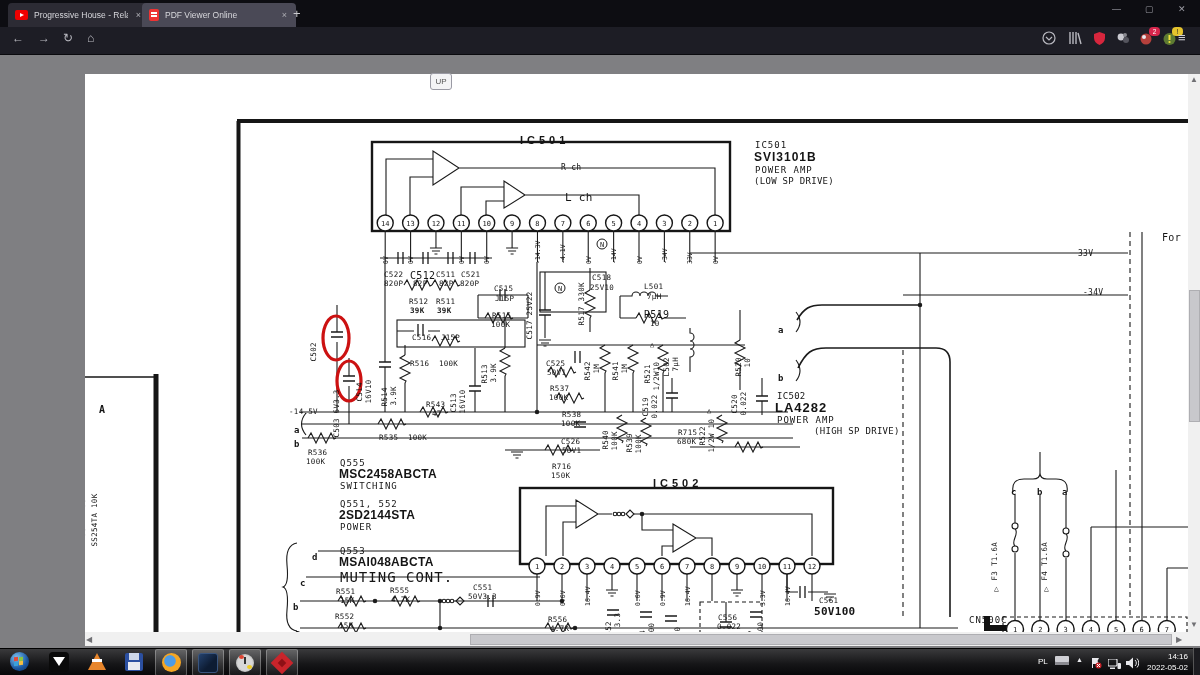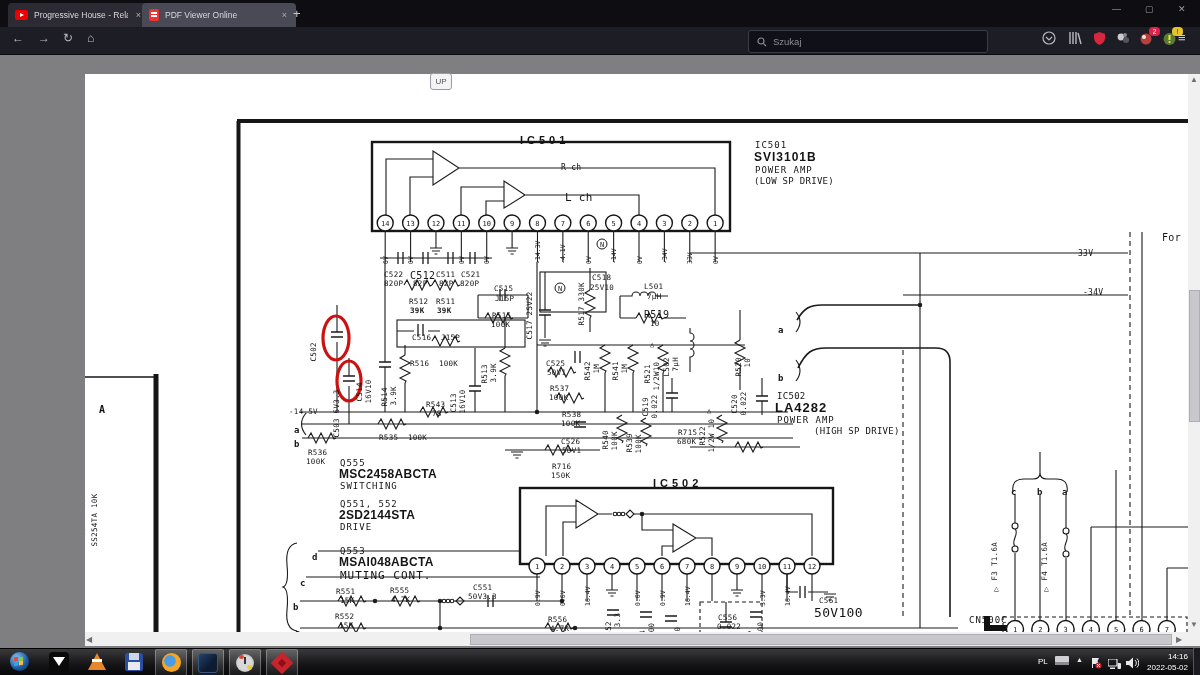--- a/index.html
+++ b/index.html
@@ -77,27 +77,20 @@
     <span class="winctl abs" style="left:1112px;">—</span>
     <span class="winctl abs" style="left:1145px;">▢</span>
     <span class="winctl abs" style="left:1178px;">✕</span>
   </div>
 
   <div id="navbar" class="abs"></div>
   <span class="navic abs" style="left:12px;">←</span>
   <span class="navic abs" style="left:38px;">→</span>
   <span class="navic abs" style="left:63px;">↻</span>
   <span class="navic abs" style="left:87px;">⌂</span>
-  <div id="searchbox" class="abs">
-    <svg width="10" height="10" viewBox="0 0 10 10">
-        <circle cx="4" cy="4" r="3" fill="none" stroke="#8d8d97" stroke-width="1.2"></circle>
-        <path d="M6.3 6.3 9 9" stroke="#8d8d97" stroke-width="1.2"></path>
-      </svg>
-    <span id="searchph">Szukaj</span>
-  </div>
   <span class="actic abs" style="left:1042px;">
     <svg width="14" height="14" viewBox="0 0 14 14">
         <circle cx="7" cy="7" r="6" fill="none" stroke="#b9b9c0" stroke-width="1.2"></circle>
         <path d="M4 6l3 3 3-3" fill="none" stroke="#b9b9c0" stroke-width="1.2"></path>
       </svg>
   </span>
   <span class="actic abs" style="left:1068px;">
     <svg width="14" height="14" viewBox="0 0 14 14">
         <path d="M2 1v12M5 1v12M8 1v12" stroke="#b9b9c0" stroke-width="1.4"></path>
         <path d="M10 2l3 11" stroke="#b9b9c0" stroke-width="1.4"></path>
@@ -479,36 +472,36 @@
         <span class="sl" style="left: 491px; top: 312px; font-size: 7.5px; font-weight: 400; letter-spacing: 0.3px;">100K</span>
         <span class="sl" style="left: 412px; top: 325px; font-size: 7.5px; font-weight: 400; letter-spacing: 0.3px; text-align: right;">C516  J15P</span>
         <span class="sl" style="left: 410px; top: 351px; font-size: 7.5px; font-weight: 400; letter-spacing: 0.3px;">R516  100K</span>
         <span class="sl" style="left: 592px; top: 265px; font-size: 7.5px; font-weight: 400; letter-spacing: 0.3px;">C518</span>
         <span class="sl" style="left: 590px; top: 275px; font-size: 7.5px; font-weight: 400; letter-spacing: 0.3px;">25V10</span>
         <span class="sl" style="left: 644px; top: 274px; font-size: 7.5px; font-weight: 400; letter-spacing: 0.3px;">L501</span>
         <span class="sl" style="left: 647px; top: 284px; font-size: 7.5px; font-weight: 400; letter-spacing: 0.3px;">7μH</span>
         <span class="sl" style="left: 644px; top: 301px; font-size: 10px; font-weight: 400; letter-spacing: 0.3px;">R519</span>
         <span class="sl" style="left: 650px; top: 311px; font-size: 7.5px; font-weight: 400; letter-spacing: 0.3px;">10</span>
         <span class="sl" style="left: 426px; top: 392px; font-size: 7.5px; font-weight: 400; letter-spacing: 0.3px;">R543</span>
-        <span class="sl" style="left: 432px; top: 401px; font-size: 7.5px; font-weight: 400; letter-spacing: 0.3px;">78</span>
+        <span class="sl" style="left: 432px; top: 401px; font-size: 7.5px; font-weight: 400; letter-spacing: 0.3px;">47</span>
         <span class="sl" style="left: 289px; top: 399px; font-size: 7.5px; font-weight: 400; letter-spacing: 0.3px;">-14.5V</span>
         <span class="sl" style="left: 294px; top: 417px; font-size: 9px; font-weight: 700; letter-spacing: 0.3px;">a</span>
         <span class="sl" style="left: 294px; top: 431px; font-size: 9px; font-weight: 700; letter-spacing: 0.3px;">b</span>
         <span class="sl" style="left: 379px; top: 425px; font-size: 7.5px; font-weight: 400; letter-spacing: 0.3px;">R535  100K</span>
         <span class="sl" style="left: 308px; top: 440px; font-size: 7.5px; font-weight: 400; letter-spacing: 0.3px;">R536</span>
         <span class="sl" style="left: 306px; top: 449px; font-size: 7.5px; font-weight: 400; letter-spacing: 0.3px;">100K</span>
         <span class="sl" style="left: 340px; top: 450px; font-size: 9px; font-weight: 400; letter-spacing: 1px;">Q555</span>
         <span class="sl" style="left: 339px; top: 459px; font-size: 12px; font-family: &quot;Liberation Sans&quot;, sans-serif; font-weight: 700; letter-spacing: 0.3px;">MSC2458ABCTA</span>
         <span class="sl" style="left: 340px; top: 473px; font-size: 9px; font-weight: 400; letter-spacing: 1px;">SWITCHING</span>
         <span class="sl" style="left: 340px; top: 491px; font-size: 9px; font-weight: 400; letter-spacing: 1px;">Q551, 552</span>
         <span class="sl" style="left: 339px; top: 500px; font-size: 12px; font-family: &quot;Liberation Sans&quot;, sans-serif; font-weight: 700; letter-spacing: 0.3px;">2SD2144STA</span>
-        <span class="sl" style="left: 340px; top: 514px; font-size: 9px; font-weight: 400; letter-spacing: 1px;">DRIVE</span>
+        <span class="sl" style="left: 340px; top: 514px; font-size: 9px; font-weight: 400; letter-spacing: 1px;">POWER</span>
         <span class="sl" style="left: 340px; top: 538px; font-size: 9px; font-weight: 400; letter-spacing: 1px;">Q553</span>
         <span class="sl" style="left: 339px; top: 547px; font-size: 12px; font-family: &quot;Liberation Sans&quot;, sans-serif; font-weight: 700; letter-spacing: 0.3px;">MSAI048ABCTA</span>
-        <span class="sl" style="left: 340px; top: 561px; font-size: 11px; font-weight: 400; letter-spacing: 1px;">MUTING CONT.</span>
+        <span class="sl" style="left: 340px; top: 561px; font-size: 14px; font-weight: 400; letter-spacing: 1px;">MUTING CONT.</span>
         <span class="sl" style="left: 312px; top: 544px; font-size: 9px; font-weight: 700; letter-spacing: 0.3px;">d</span>
         <span class="sl" style="left: 300px; top: 570px; font-size: 9px; font-weight: 700; letter-spacing: 0.3px;">c</span>
         <span class="sl" style="left: 293px; top: 594px; font-size: 9px; font-weight: 700; letter-spacing: 0.3px;">b</span>
         <span class="sl" style="left: 295px; top: 620px; font-size: 9px; font-weight: 700; letter-spacing: 0.3px;">a</span>
         <span class="sl" style="left: 653px; top: 469px; font-size: 11px; font-family: &quot;Liberation Sans&quot;, sans-serif; font-weight: 700; letter-spacing: 4px;">IC502</span>
         <span class="sl" style="left: 777px; top: 383px; font-size: 9px; font-weight: 400; letter-spacing: 0.3px;">IC502</span>
         <span class="sl" style="left: 775px; top: 392px; font-size: 13px; font-family: &quot;Liberation Sans&quot;, sans-serif; font-weight: 700; letter-spacing: 1px;">LA4282</span>
         <span class="sl" style="left: 777px; top: 407px; font-size: 9px; font-weight: 400; letter-spacing: 1px;">POWER AMP</span>
         <span class="sl" style="left: 814px; top: 418px; font-size: 9px; font-weight: 400; letter-spacing: 0.3px;">(HIGH SP DRIVE)</span>
         <span class="sl" style="left: 778px; top: 317px; font-size: 9px; font-weight: 700; letter-spacing: 0.3px;">a</span>
@@ -531,21 +524,21 @@
         <span class="sl" style="left: 391px; top: 587px; font-size: 7.5px; font-weight: 400; letter-spacing: 0.3px;">4.7K</span>
         <span class="sl" style="left: 473px; top: 575px; font-size: 7.5px; font-weight: 400; letter-spacing: 0.3px;">C551</span>
         <span class="sl" style="left: 468px; top: 584px; font-size: 7.5px; font-weight: 400; letter-spacing: 0.3px;">50V3.3</span>
         <span class="sl" style="left: 335px; top: 604px; font-size: 7.5px; font-weight: 400; letter-spacing: 0.3px;">R552</span>
         <span class="sl" style="left: 339px; top: 613px; font-size: 7.5px; font-weight: 400; letter-spacing: 0.3px;">15K</span>
         <span class="sl" style="left: 548px; top: 607px; font-size: 7.5px; font-weight: 400; letter-spacing: 0.3px;">R556</span>
         <span class="sl" style="left: 550px; top: 616px; font-size: 7.5px; font-weight: 400; letter-spacing: 0.3px;">4.7K</span>
         <span class="sl" style="left: 718px; top: 605px; font-size: 7.5px; font-weight: 400; letter-spacing: 0.3px;">C556</span>
         <span class="sl" style="left: 717px; top: 614px; font-size: 7.5px; font-weight: 400; letter-spacing: 0.3px;">0.022</span>
         <span class="sl" style="left: 819px; top: 588px; font-size: 7.5px; font-weight: 400; letter-spacing: 0.3px;">C561</span>
-        <span class="sl" style="left: 814px; top: 597px; font-size: 13px; font-weight: 400; letter-spacing: 0.3px;">50V100</span>
+        <span class="sl" style="left: 814px; top: 597px; font-size: 11px; font-weight: 700; letter-spacing: 0.3px;">50V100</span>
         <span class="sl" style="left: 969px; top: 607px; font-size: 9px; font-weight: 400; letter-spacing: 1px;">CN500C</span>
         <span class="sl" style="left: 1011px; top: 479px; font-size: 9px; font-weight: 700; letter-spacing: 0.3px;">c</span>
         <span class="sl" style="left: 1037px; top: 479px; font-size: 9px; font-weight: 700; letter-spacing: 0.3px;">b</span>
         <span class="sl" style="left: 1062px; top: 479px; font-size: 9px; font-weight: 700; letter-spacing: 0.3px;">a</span>
         <span class="sl" style="left: 99px; top: 396px; font-size: 10px; font-weight: 700; letter-spacing: 0.3px;">A</span>
         <span class="sl" style="left: 650px; top: 333px; font-size: 7px; font-weight: 400; letter-spacing: 0.3px;">△</span>
         <span class="sl" style="left: 707px; top: 399px; font-size: 7px; font-weight: 400; letter-spacing: 0.3px;">△</span>
         <span class="sl" style="left: 994px; top: 576px; font-size: 8px; font-weight: 400; letter-spacing: 0.3px;">△</span>
         <span class="sl" style="left: 1044px; top: 576px; font-size: 8px; font-weight: 400; letter-spacing: 0.3px;">△</span>
         <span class="sl v" style="left: 317px; top: 344.5px; font-size: 7.5px; font-weight: 400; letter-spacing: 0.3px;">C502</span>

